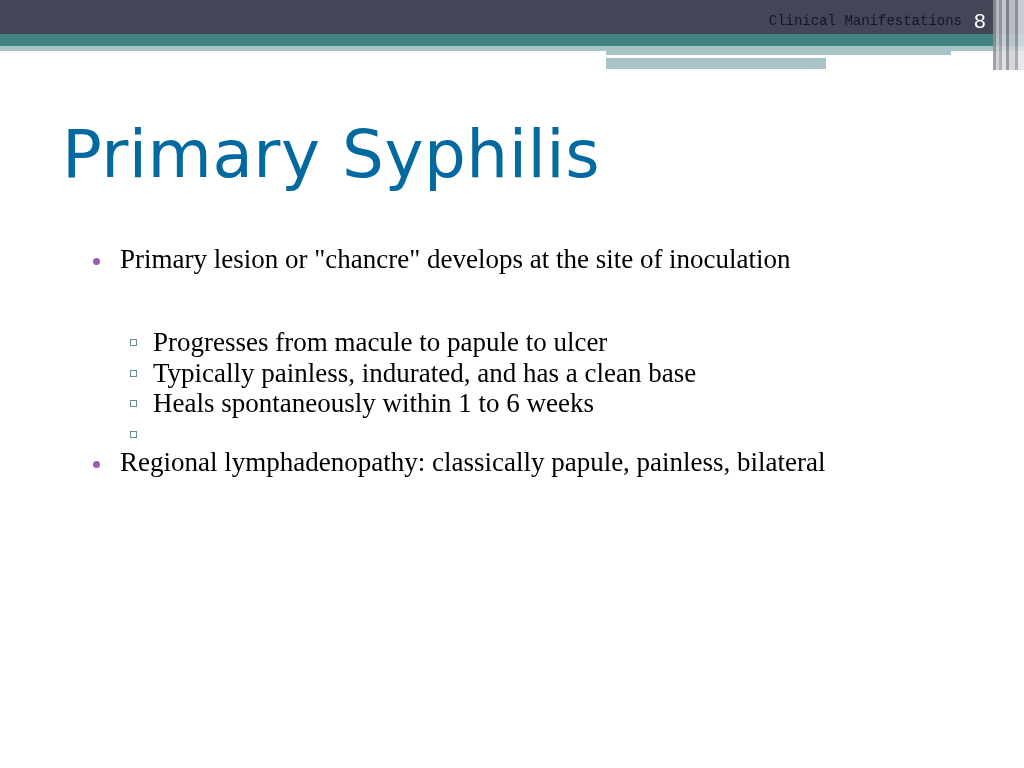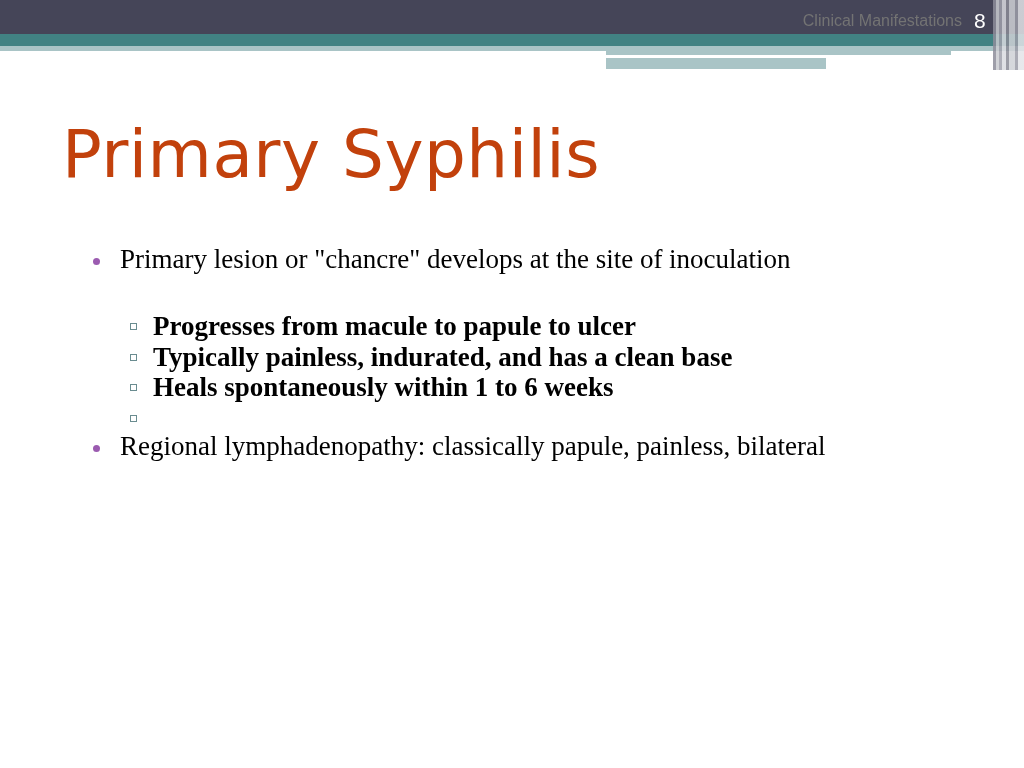--- a/index.html
+++ b/index.html
@@ -76,41 +76,41 @@
         #8a8b96 13px, #8a8b96 16px,
         #cfd1d6 16px, #cfd1d6 22px,
         #9c9da8 22px, #9c9da8 25px,
         #e3e4e8 25px, #e3e4e8 31px);
       opacity: 0.85;
     }
     .section-label {
       position: absolute;
       right: 62px;
       top: 8px;
-      font-family: Liberation Sans, sans-serif;
-      font-size: 16px;
-      color: #737373;
+      font-family: Liberation Mono, monospace;
+      font-size: 14px;
+      color: #0f172a;
       line-height: 26px;
     }
     .slide-number {
       position: absolute;
       left: 974px;
       top: 8px;
       font-family: "Liberation Sans", "DejaVu Sans", sans-serif;
       font-size: 21px;
       color: #ffffff;
       line-height: 26px;
     }
     .title {
       position: absolute;
       left: 62px;
       top: 112px;
       font-family: "DejaVu Sans", "Liberation Sans", sans-serif;
       font-size: 66px;
-      color: #c2410c;
+      color: #0369a1;
       line-height: 86px;
       letter-spacing: 0.5px;
     }
     .content {
       position: absolute;
       left: 88px;
       top: 246px;
       width: 860px;
     }
     .bullet {
@@ -172,21 +172,21 @@
 <div class="content">
 
   <div class="bullet">
     <span class="dot"></span>
     <span class="text">Primary lesion or "chancre" develops at the site of inoculation</span>
   </div>
 
   <div class="gap"></div>
 
 
-  <div style="margin-top:3px;font-weight:bold;">
+  <div style="margin-top:19px;">
     <div class="sub">
       <span class="sq"></span>
       <span>Progresses from macule to papule to ulcer</span>
     </div>
     <div class="sub">
       <span class="sq"></span>
       <span>Typically painless, indurated, and has a clean base</span>
     </div>
     <div class="sub">
       <span class="sq"></span>

